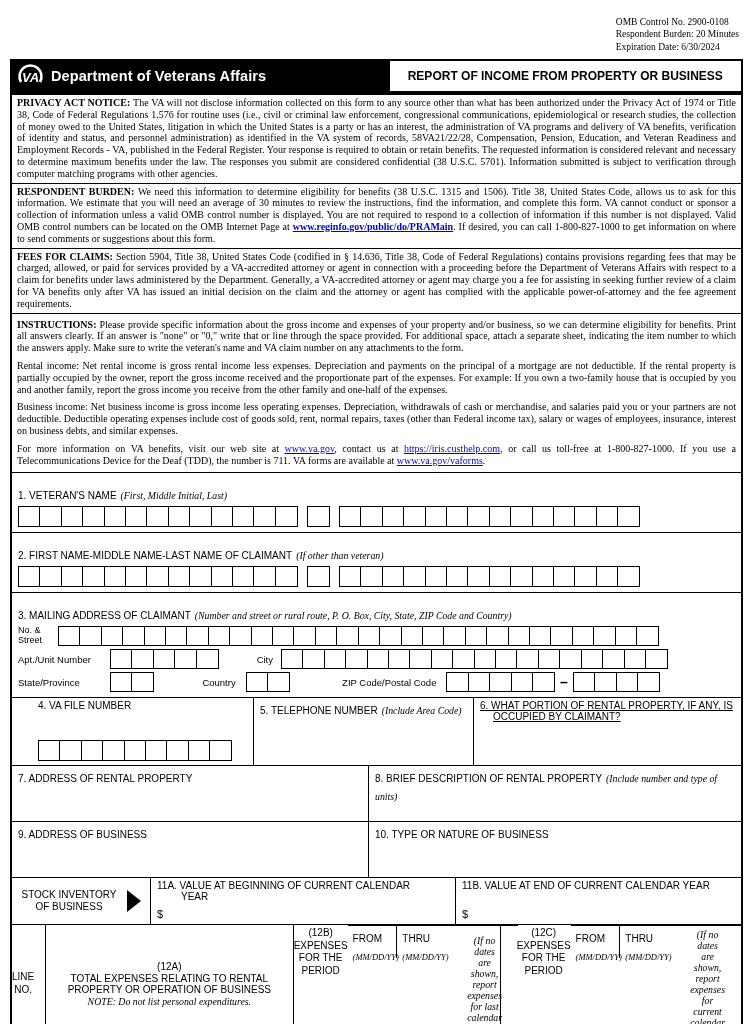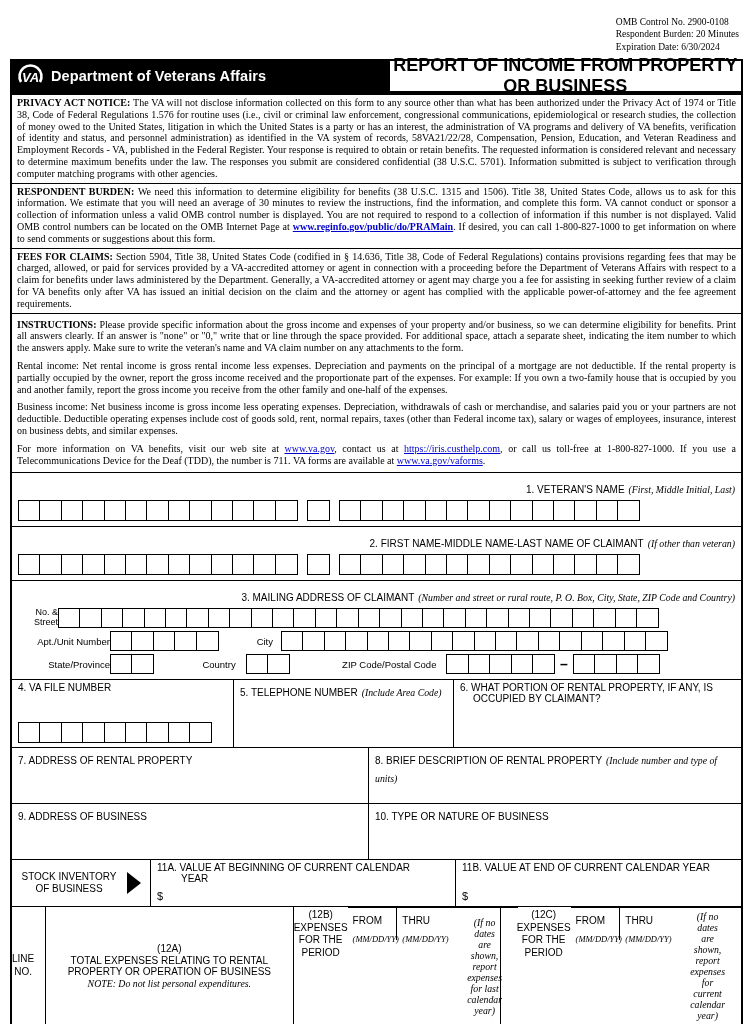--- a/index.html
+++ b/index.html
@@ -15,59 +15,59 @@
          font-size:9.5px; line-height:1.3; }
   
   .header { display:flex; margin-top:6px; height:34px; }
   .black-bar { flex:1.06; background:#000; color:#fff; display:flex;
                align-items:center; gap:7px; padding-left:7px; }
   .black-bar .dept { font-family:"Liberation Sans", sans-serif;
                      font-weight:bold; font-size:14.5px; letter-spacing:0.1px; }
   .title-box { flex:1; border:2px solid #000; border-left:none; background:#fff;
                display:flex; align-items:center; justify-content:center; }
   .title-box .ttl { font-family:"Liberation Sans", sans-serif; font-weight:bold;
-                    font-size:18px; text-align:center; }
+                    font-size:12px; text-align:center; }
   
   .form-body { border:2px solid #000; margin-top:0; }
   .para { font-size:10px; line-height:1.18; text-align:justify;
           padding:2px 5px 3px 5px; }
   .para .b { font-weight:bold; }
   .para .l { color:#0000cc; text-decoration:underline; }
   .para .bl { color:#0000cc; text-decoration:underline; font-weight:bold; }
   .hr1 { border-bottom:1.5px solid #000; }
   .instr-block .para { padding-top:0; padding-bottom:0; margin:3px 5px 6px 5px; padding-left:0; padding-right:0; }
   .instr-block { padding-top:2px; }
   
   .slabel { font-family:"Liberation Sans", sans-serif; font-size:10px; }
   .hint { font-family:"Liberation Serif", serif; font-style:italic; font-size:9.8px; }
   
   .comb { display:flex; }
   .cell { width:23px; height:21px; border:1.6px solid #000; margin-left:-1.6px;
           background:#fff; flex:none; }
   .comb .cell:first-child { margin-left:0; }
-  .sec { border-top:1.5px solid #000; padding:6px 6px 5px 6px;text-align:right; }
+  .sec { border-top:1.5px solid #000; padding:12px 6px 5px 6px; }
   .name-groups { display:flex; gap:9px; margin-top:3px; }
   
   .addr-row { display:flex; align-items:center; margin-top:3px; }
   .addr-row .cell { height:20px; }
   .lbl-street { width:40px; font-size:9px; line-height:1.1; }
   .lbl-inline { font-size:9.5px; }
   .zip-dash { font-weight:bold; font-size:14px; margin:0 5px; font-family:"Liberation Sans", sans-serif; }
   
   .row-flex { display:flex; border-top:1.5px solid #000; align-items:stretch; }
   .cell-col { padding:2px 6px 4px 6px; }
   .bdr-r { border-right:1px solid #000; }
   .s4 { width:222px; display:flex; flex-direction:column; justify-content:space-between; }
   .s5 { width:220px; }
   .s6 { flex:1; }
-  .hang { padding-left:13px; text-indent:-13px; }
+  .hang { padding-left:13px; text-indent:-13px;text-decoration:underline; }
   .s7 { width:357px; }
   .s8 { flex:1; }
   .min58 { min-height:56px; }
-  .min70 { min-height:68px; }
+  .min70 { min-height:68px;padding-left:20px; }
   
   .stock-cell { width:139px; display:flex; align-items:center; justify-content:center;
                 gap:10px; text-align:center; padding:4px 2px; }
   .stock-cell .slabel { line-height:1.25; }
   .arrow-right { width:0; height:0; border-left:14px solid #000;
                  border-top:11px solid transparent; border-bottom:11px solid transparent; flex:none; }
   .s11a { width:305px; display:flex; flex-direction:column; justify-content:space-between; min-height:46px; }
   .s11b { flex:1; display:flex; flex-direction:column; justify-content:space-between; }
   .dollar { font-family:"Liberation Sans", sans-serif; font-size:11px; }
   .hang22 { padding-left:24px; text-indent:-24px; }

